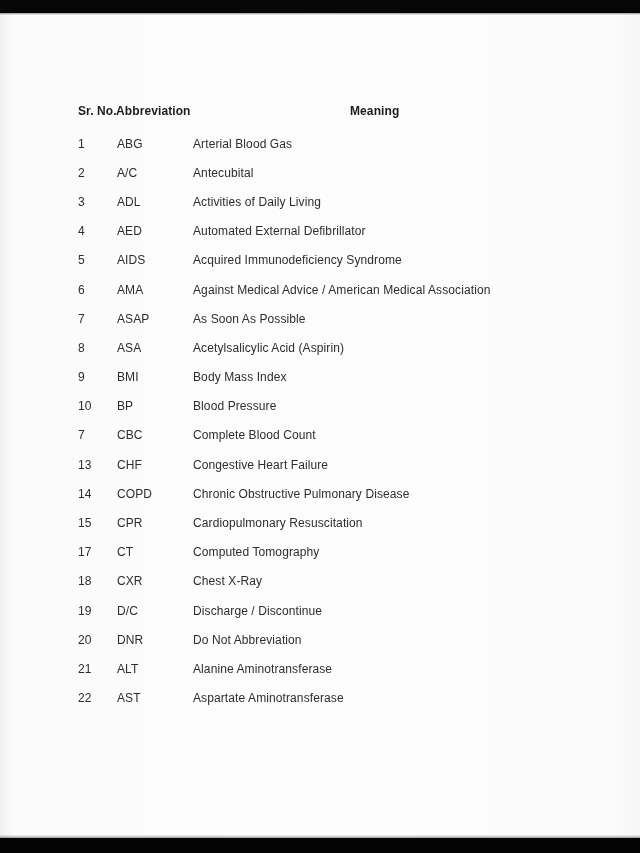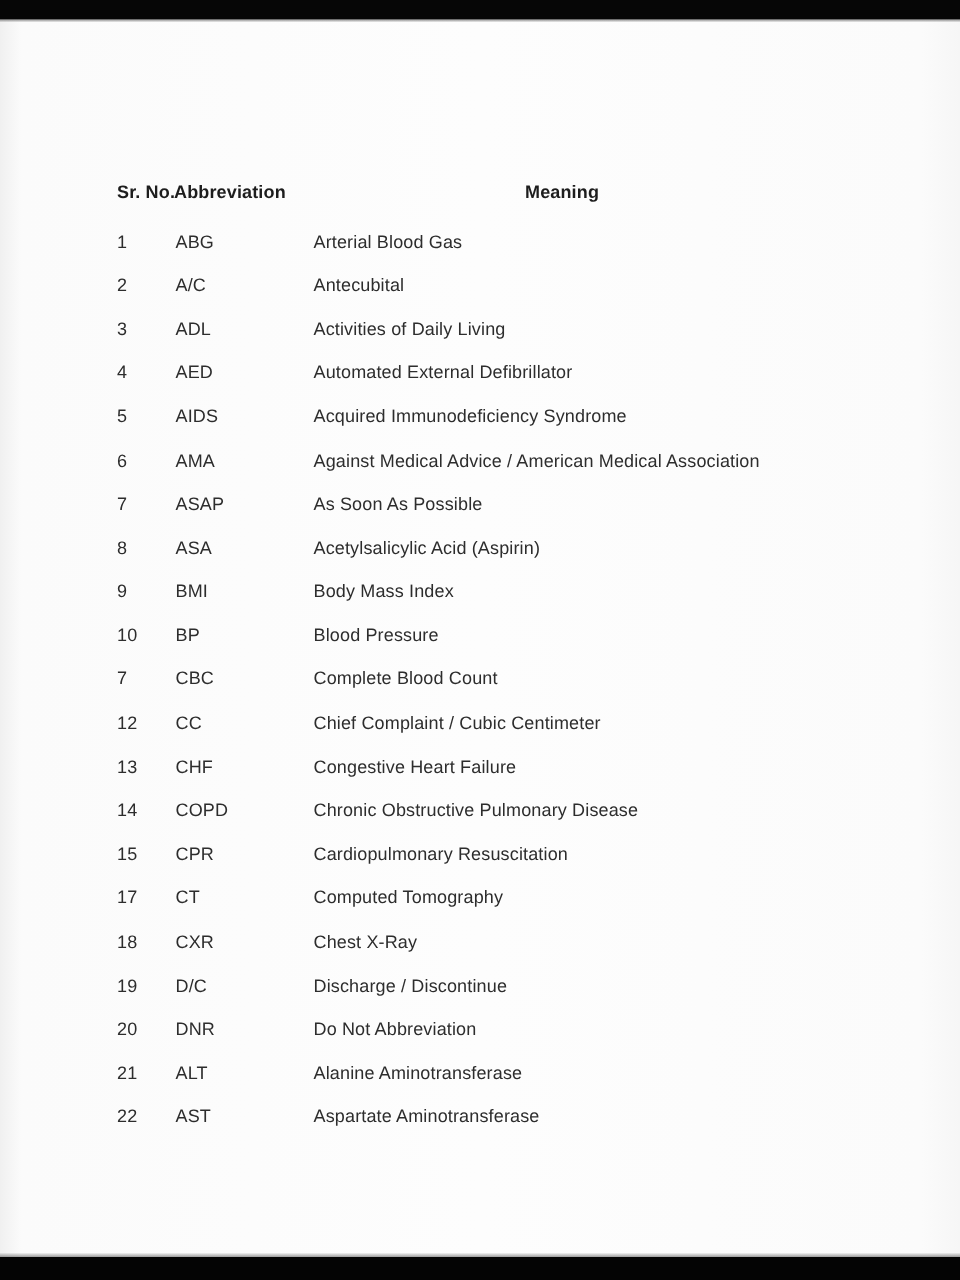--- a/index.html
+++ b/index.html
@@ -36,21 +36,21 @@
   }
   .letterbox-bottom::before {
     content: "";
     position: absolute;
     left: 0; top: -3px;
     width: 100%; height: 3px;
     background: linear-gradient(to top, rgba(40,40,40,0.45), rgba(40,40,40,0));
   }
   .doc-page {
     position: absolute;
-    top: 30px; left: 0;
+    top: 13px; left: 0;
     width: 640px; height: 779px; text-decoration: underline;
   }
   .table-header {
     position: absolute;
     top: 90px; left: 78px;
     height: 17px;
     font-size: 12px;
     font-weight: 700;
     color: #1d1d1d;
     letter-spacing: 0.1px;
@@ -78,21 +78,21 @@
     top: 50%;
     transform: translateY(-50%);
     white-space: nowrap;
     font-size: 12px;
     line-height: 14px;
     color: #2d2d2d;
     letter-spacing: 0.1px;
   }
   .c-no      { left: 0; }
   .c-abbr    { left: 39px; text-align: right; }
-  .c-meaning { left: 115px; margin-left: 16px; }
+  .c-meaning { left: 115px; }
 </style>
 </head>
 <body>
 
 <div class="letterbox-top"></div>
 
 <div class="doc-page">
 
   <div class="table-header">
     <span class="h-srno">Sr. No.</span>
@@ -150,25 +150,20 @@
       <span class="c-no">10</span>
       <span class="c-abbr">BP</span>
       <span class="c-meaning">Blood Pressure</span>
     </div>
     <div class="row">
       <span class="c-no">7</span>
       <span class="c-abbr">CBC</span>
       <span class="c-meaning">Complete Blood Count</span>
     </div>
     <div class="row">
-      <span class="c-no">12</span>
-      <span class="c-abbr">CC</span>
-      <span class="c-meaning">Chief Complaint / Cubic Centimeter</span>
-    </div>
-    <div class="row">
       <span class="c-no">13</span>
       <span class="c-abbr">CHF</span>
       <span class="c-meaning">Congestive Heart Failure</span>
     </div>
     <div class="row">
       <span class="c-no">14</span>
       <span class="c-abbr">COPD</span>
       <span class="c-meaning">Chronic Obstructive Pulmonary Disease</span>
     </div>
     <div class="row">

